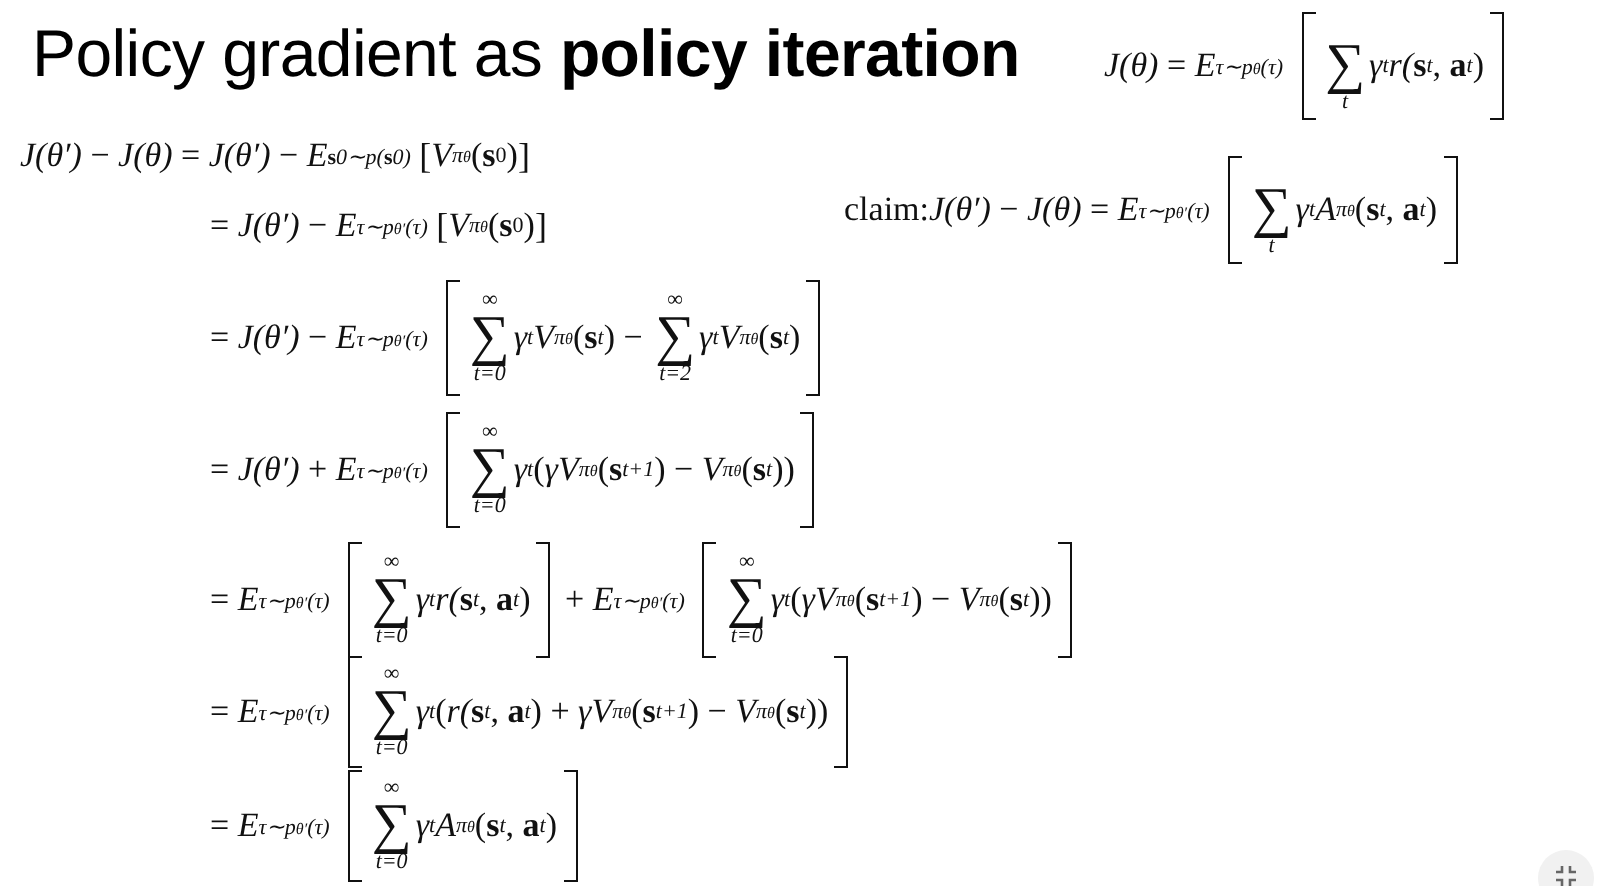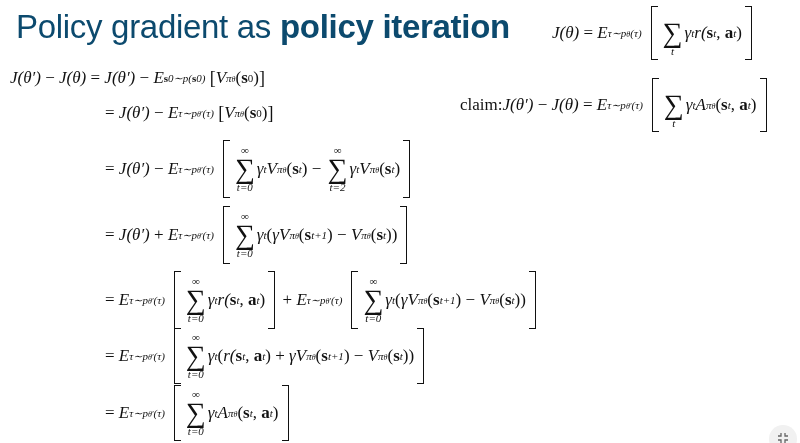--- a/index.html
+++ b/index.html
@@ -4,21 +4,21 @@
 <style>
   html, body { margin: 0; padding: 0; }
   body {
     width: 800px; height: 443px; overflow: hidden;
     background: #ffffff; position: relative;
     font-family: "DejaVu Serif", serif; color: #111;
   }
   .title {
     position: absolute; left: 16px; top: 8px;
     font-family: "Liberation Sans", sans-serif;
-    font-size: 33px; font-weight: 300; color: #0c4a6e; letter-spacing: -0.3px;
+    font-size: 33px; font-weight: 300; color: #000000; letter-spacing: -0.3px;
     white-space: nowrap;
   }
   .title b { font-weight: 700; }
   .eq {
     position: absolute; white-space: nowrap;
     font-family: "Liberation Serif", serif; font-size: 17px;
     display: flex; align-items: center;
   }
   .eq i { font-style: italic; }
   .bf { font-weight: bold; font-style: normal; }
@@ -57,21 +57,21 @@
           <span class="lim">&nbsp;</span>
           <span class="sig">∑</span>
           <span class="lim">t</span>
         </span>
       <i>γ</i><span class="sup">t</span><i>r(</i><span class="bf">s</span><span class="sub">t</span><span>,</span>&nbsp;<span class="bf">a</span><span class="sub">t</span><span>)</span>
     </span>
     <span class="bracket r"></span>
   </span>
 </div>
 
-<div class="eq" style="left:422px; top:78px; height:54px;margin-left:38px;">
+<div class="eq" style="left:422px; top:78px; height:54px;">
   <span>claim:</span><i>J(θ′)</i>&nbsp;<span>−</span>&nbsp;<i>J(θ)</i>&nbsp;<span>=</span>&nbsp;<i>E</i><span class="sub"><span>τ∼p</span><span style="font-size:8px">θ′</span><span>(τ)</span></span>
   <span class="grp" style="height:54px; margin-left:6px;">
     <span class="bracket l"></span>
     <span class="inner">
       <span class="sumblk">
           <span class="lim">&nbsp;</span>
           <span class="sig">∑</span>
           <span class="lim">t</span>
         </span>
       <i>γ</i><span class="sup">t</span><i>A</i><span class="sup"><span>π</span><span style="font-size:8px">θ</span></span><span>(</span><span class="bf">s</span><span class="sub">t</span><span>,</span>&nbsp;<span class="bf">a</span><span class="sub">t</span><span>)</span>

